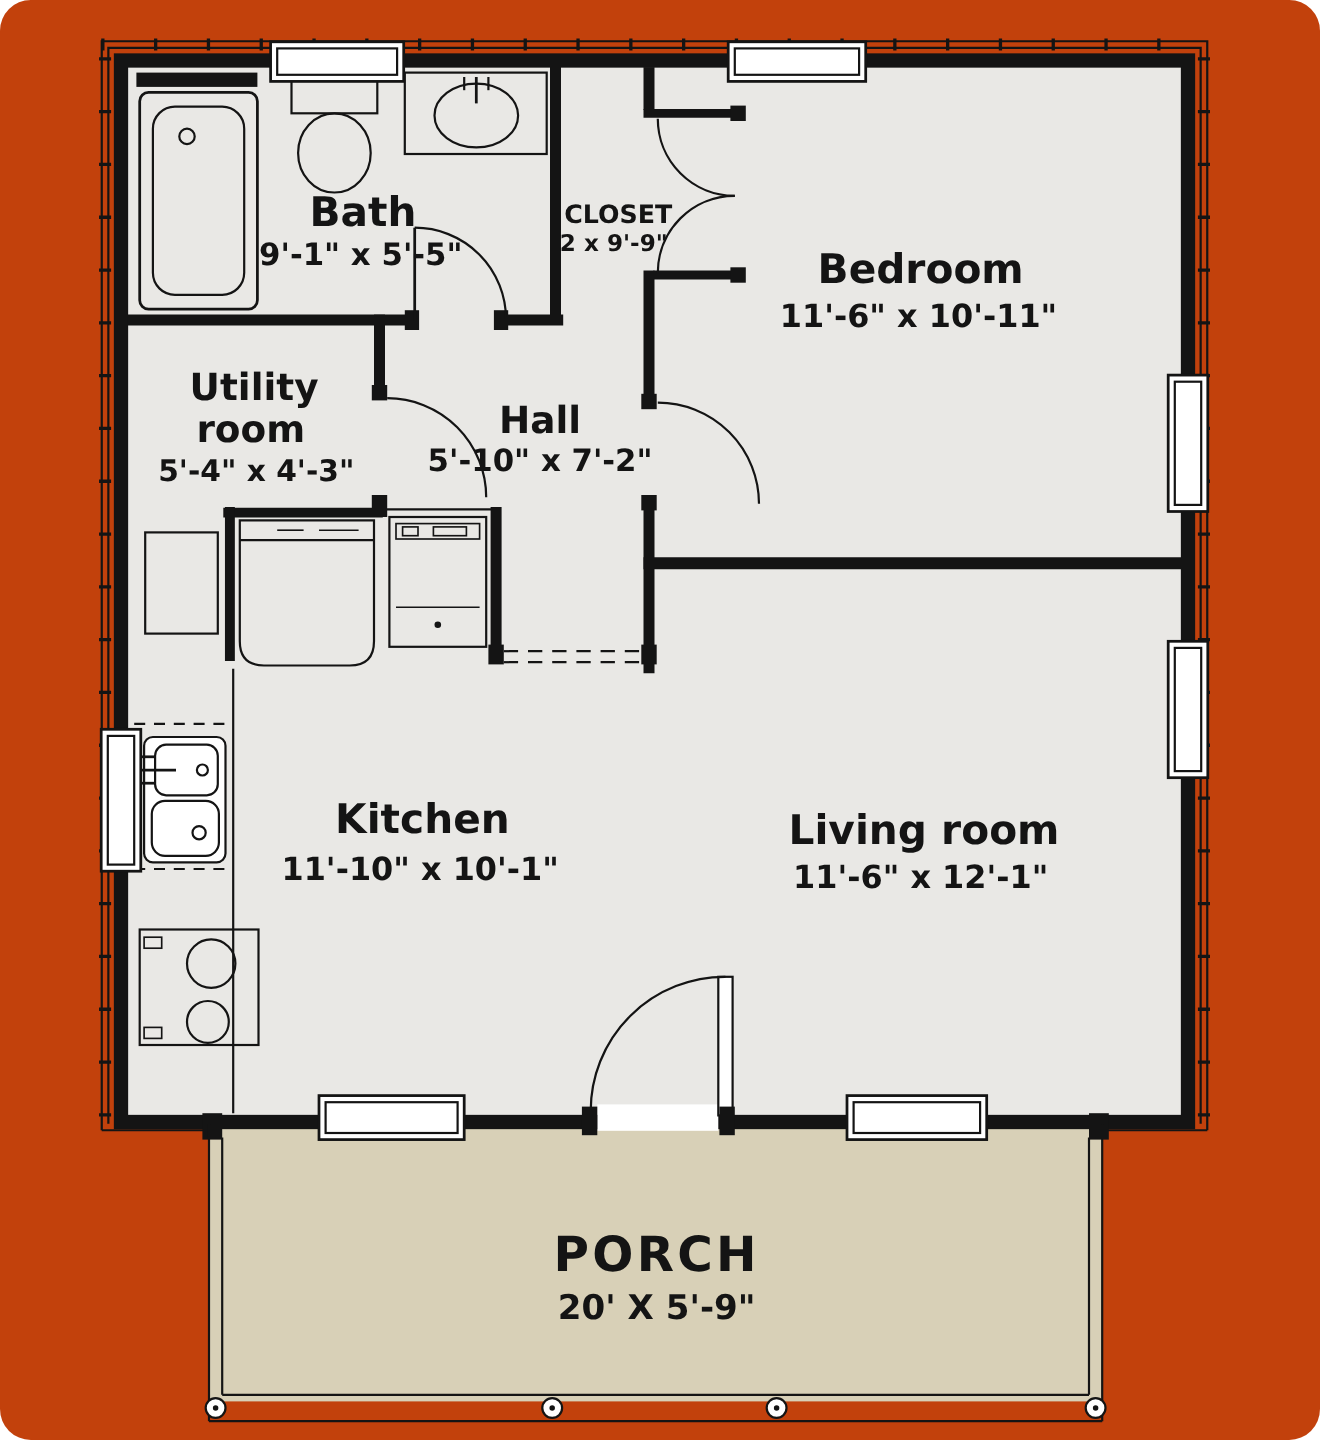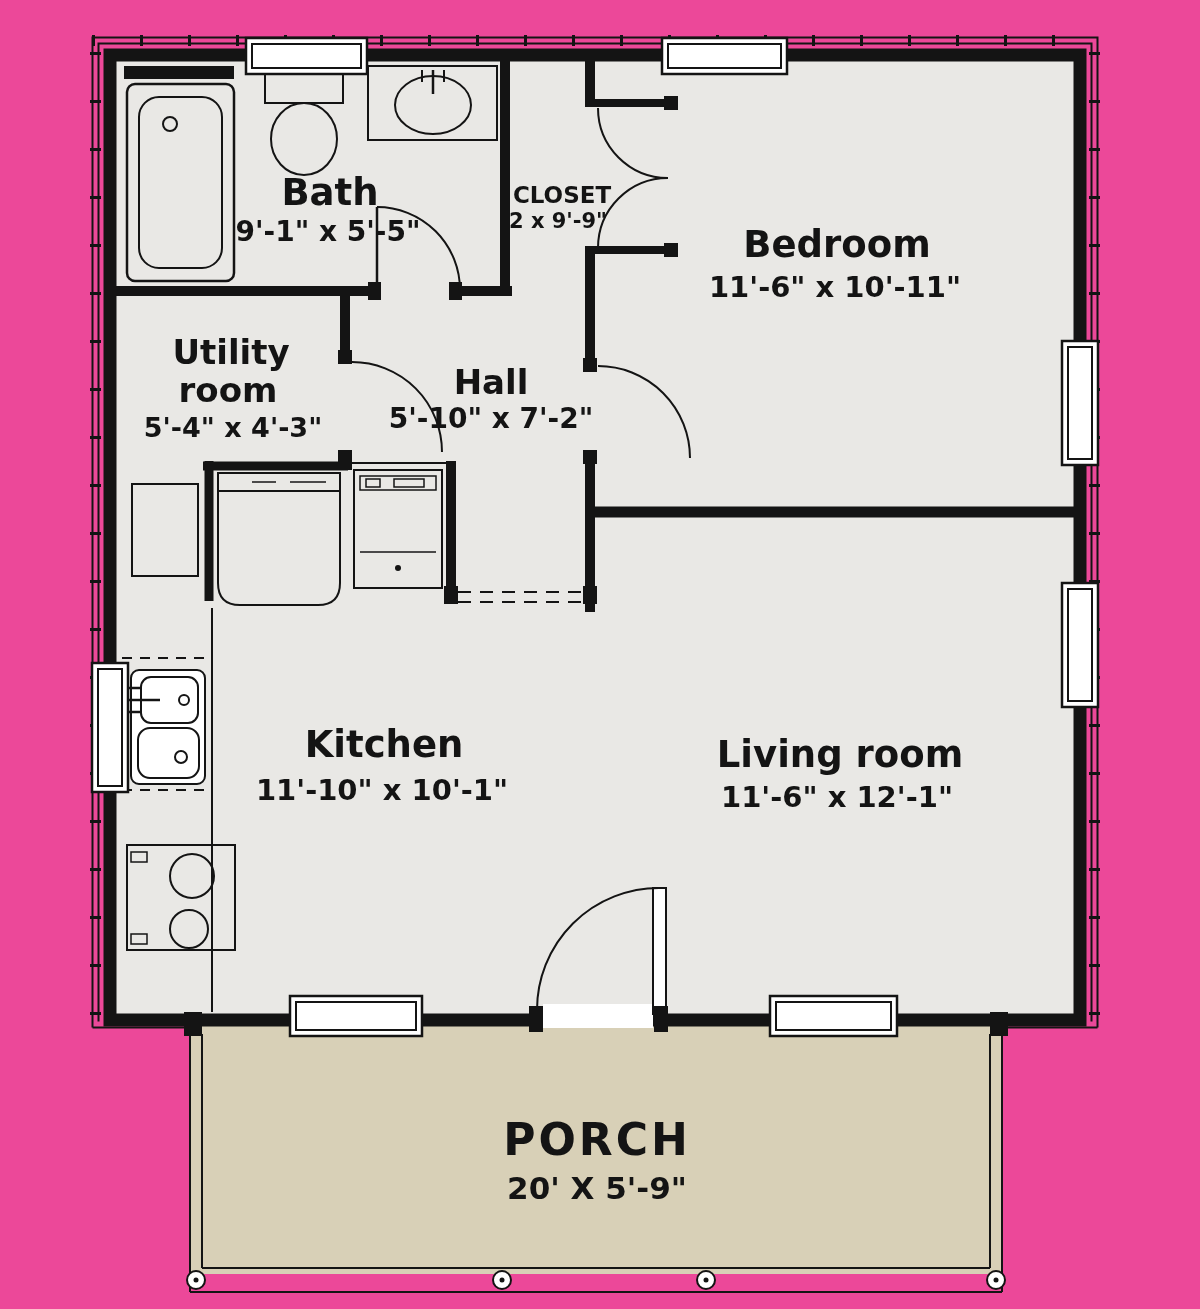--- a/index.html
+++ b/index.html
@@ -1,16 +1,16 @@
 <!DOCTYPE html>
 <html><head>
 <meta charset="utf-8">
 <style>
   html,body{margin:0;padding:0;background:#ffffff;}
-  .stage{width:1200px;height:1309px;position:relative;background:#ec4899;}
+  .stage{width:1200px;height:1309px;position:relative;background:#c2410c;border-radius:28px;}
   svg{display:block;}
   
   .s15{stroke:#141414;stroke-width:1.5;fill:none}
   .s2{stroke:#141414;stroke-width:2;fill:none}
   .s25{stroke:#141414;stroke-width:2.5;fill:none}
   .w8{stroke:#141414;stroke-width:8;fill:none}
   .w9{stroke:#141414;stroke-width:9;fill:none}
   .w10{stroke:#141414;stroke-width:10;fill:none}
   .w11{stroke:#141414;stroke-width:11;fill:none}
   .w13{stroke:#141414;stroke-width:13;fill:none}

